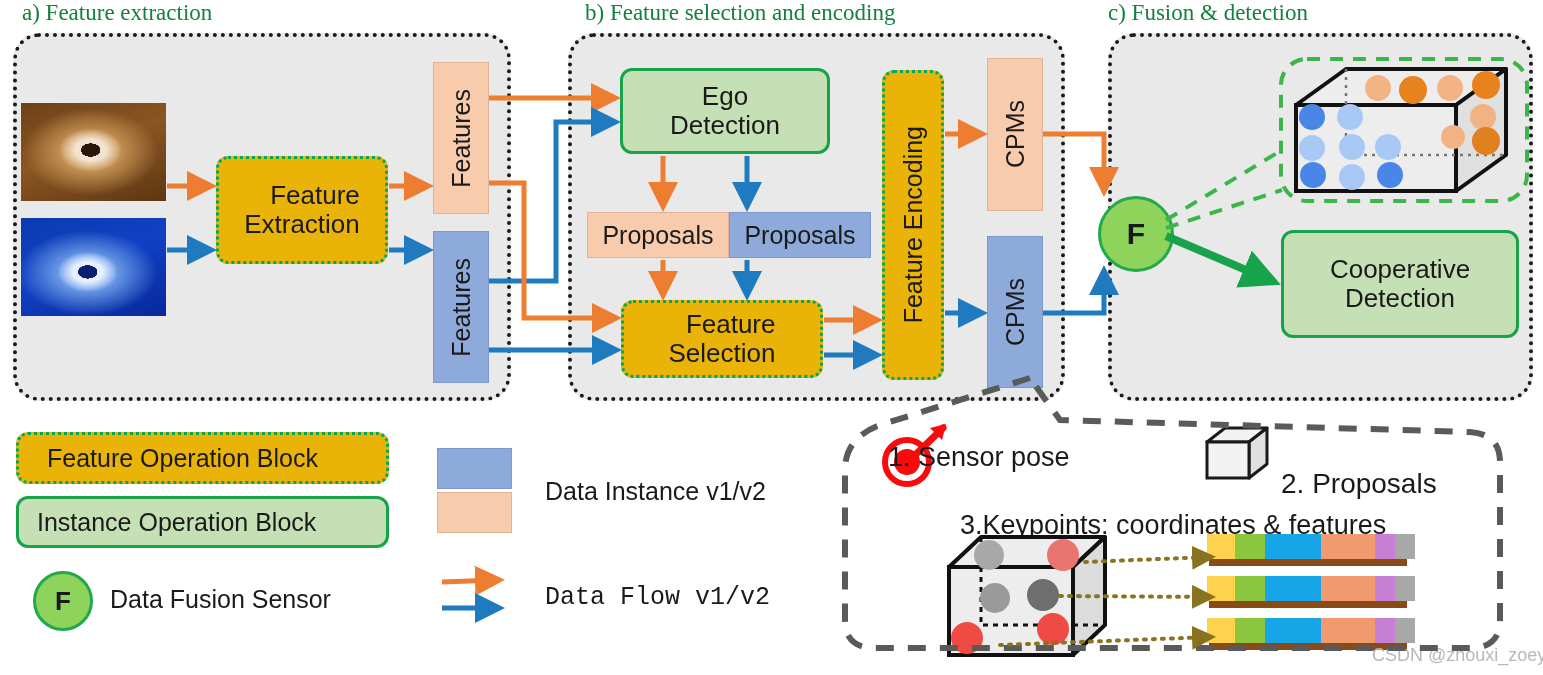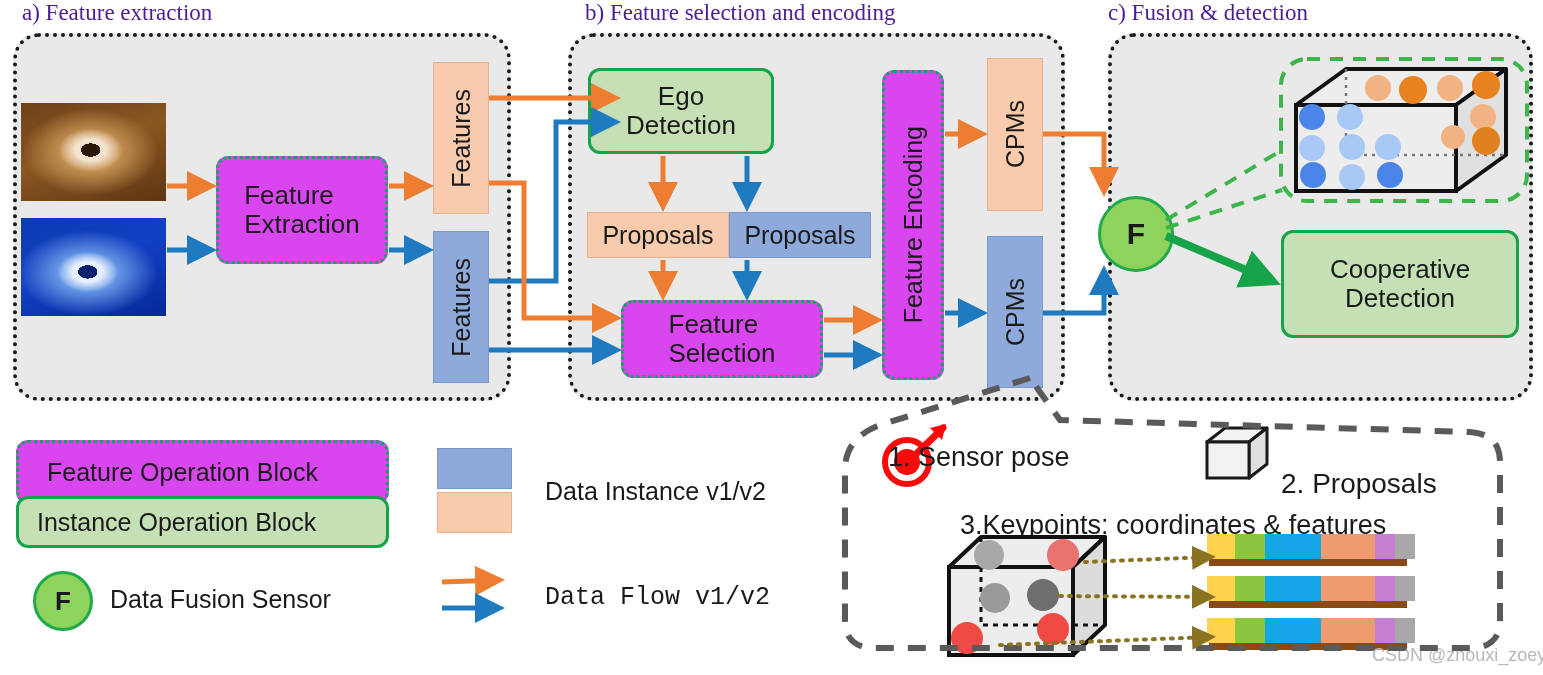--- a/index.html
+++ b/index.html
@@ -1,22 +1,22 @@
 <!DOCTYPE html>
 <html><head>
 <meta charset="utf-8">
 <style>
   html,body{margin:0;padding:0;background:#fff;}
   body{width:1543px;height:675px;position:relative;overflow:hidden;
        font-family:"Liberation Sans",sans-serif;color:#1a1a1a;}
   .abs{position:absolute;}
   .panel{background:#e9e9e9;border:4px dotted #1a1a1a;border-radius:26px;box-sizing:border-box;}
-  .panel-title{font-family:"Liberation Serif",serif;font-size:23px;color:#4c1d95;white-space:nowrap;}
-  .fob{background:#d946ef;border:3px dotted #00a85a;border-radius:12px;box-sizing:border-box;
-       display:flex;align-items:center;justify-content:center;text-align:left;line-height:1.12;}
+  .panel-title{font-family:"Liberation Serif",serif;font-size:23px;color:#15803d;white-space:nowrap;}
+  .fob{background:#eab308;border:3px dotted #00a85a;border-radius:12px;box-sizing:border-box;
+       display:flex;align-items:center;justify-content:center;text-align:right;line-height:1.12;}
   .dob{background:#c5e0b4;border:3px solid #16a34a;border-radius:12px;box-sizing:border-box;
        display:flex;align-items:center;justify-content:center;text-align:center;line-height:1.12;}
   .inst-o{background:#f8cbad;border:1px solid #e3b193;box-sizing:border-box;
           display:flex;align-items:center;justify-content:center;text-align:center;}
   .inst-b{background:#8eaadb;border:1px solid #7d99cc;box-sizing:border-box;
           display:flex;align-items:center;justify-content:center;text-align:center;}
   .vert{writing-mode:vertical-rl;transform:rotate(180deg);}
   .fcircle{background:#8ed35b;border:3px solid #21a94b;border-radius:50%;
            display:flex;align-items:center;justify-content:center;font-weight:bold;}
   svg{position:absolute;left:0;top:0;overflow:visible;}
@@ -51,21 +51,21 @@
 Extraction</span>
 </div>
 
 <div class="abs inst-o" style="left:433px;top:62px;width:56px;height:152px;">
   <span class="vert" style="font-size:25px;">Features</span>
 </div>
 <div class="abs inst-b" style="left:433px;top:231px;width:56px;height:152px;">
   <span class="vert" style="font-size:25px;">Features</span>
 </div>
 
-<div class="abs dob" style="left:588px;top:68px;width:186px;height:86px;font-size:26px;">
+<div class="abs dob" style="left:620px;top:68px;width:210px;height:86px;font-size:26px;">
   <span style="white-space:pre-line;">Ego
 Detection</span>
 </div>
 
 <div class="abs inst-o" style="left:587px;top:212px;width:142px;height:46px;">
   <span style="font-size:25px;">Proposals</span>
 </div>
 <div class="abs inst-b" style="left:729px;top:212px;width:142px;height:46px;">
   <span style="font-size:25px;">Proposals</span>
 </div>
@@ -181,21 +181,21 @@
     <path d="M1030,378 L880,425 Q845,438 845,470 L845,620 Q845,648 875,648 L1470,648 Q1500,648 1500,620 L1500,462 Q1500,434 1470,432 L1060,420 Z"></path>
   </g>
 
   <g fill="none" stroke="#8a7320" stroke-width="4" stroke-dasharray="2 7" stroke-linecap="round">
     <path d="M1085,562 L1210,557" marker-end="url(#ay)"></path>
     <path d="M1060,596 L1210,597" marker-end="url(#ay)"></path>
     <path d="M1000,645 L1210,637" marker-end="url(#ay)"></path>
   </g>
 </svg>
 
-<div class="abs fob" style="left:16px;top:432px;width:373px;height:64px;justify-content:flex-start;padding-left:28px;font-size:25px;margin-top:8px;">
+<div class="abs fob" style="left:16px;top:432px;width:373px;height:52px;justify-content:flex-start;padding-left:28px;font-size:25px;">
   <span>Feature Operation Block</span>
 </div>
 <div class="abs dob" style="left:16px;top:496px;width:373px;height:52px;justify-content:flex-start;padding-left:18px;font-size:25px;">
   <span>Instance Operation Block</span>
 </div>
 <div class="abs fcircle" style="left:33px;top:571px;width:54px;height:54px;font-size:26px;">
   <span>F</span>
 </div>
 <div class="abs lbl" style="left:110px;top:585px;font-size:25px;">Data Fusion Sensor</div>
 

